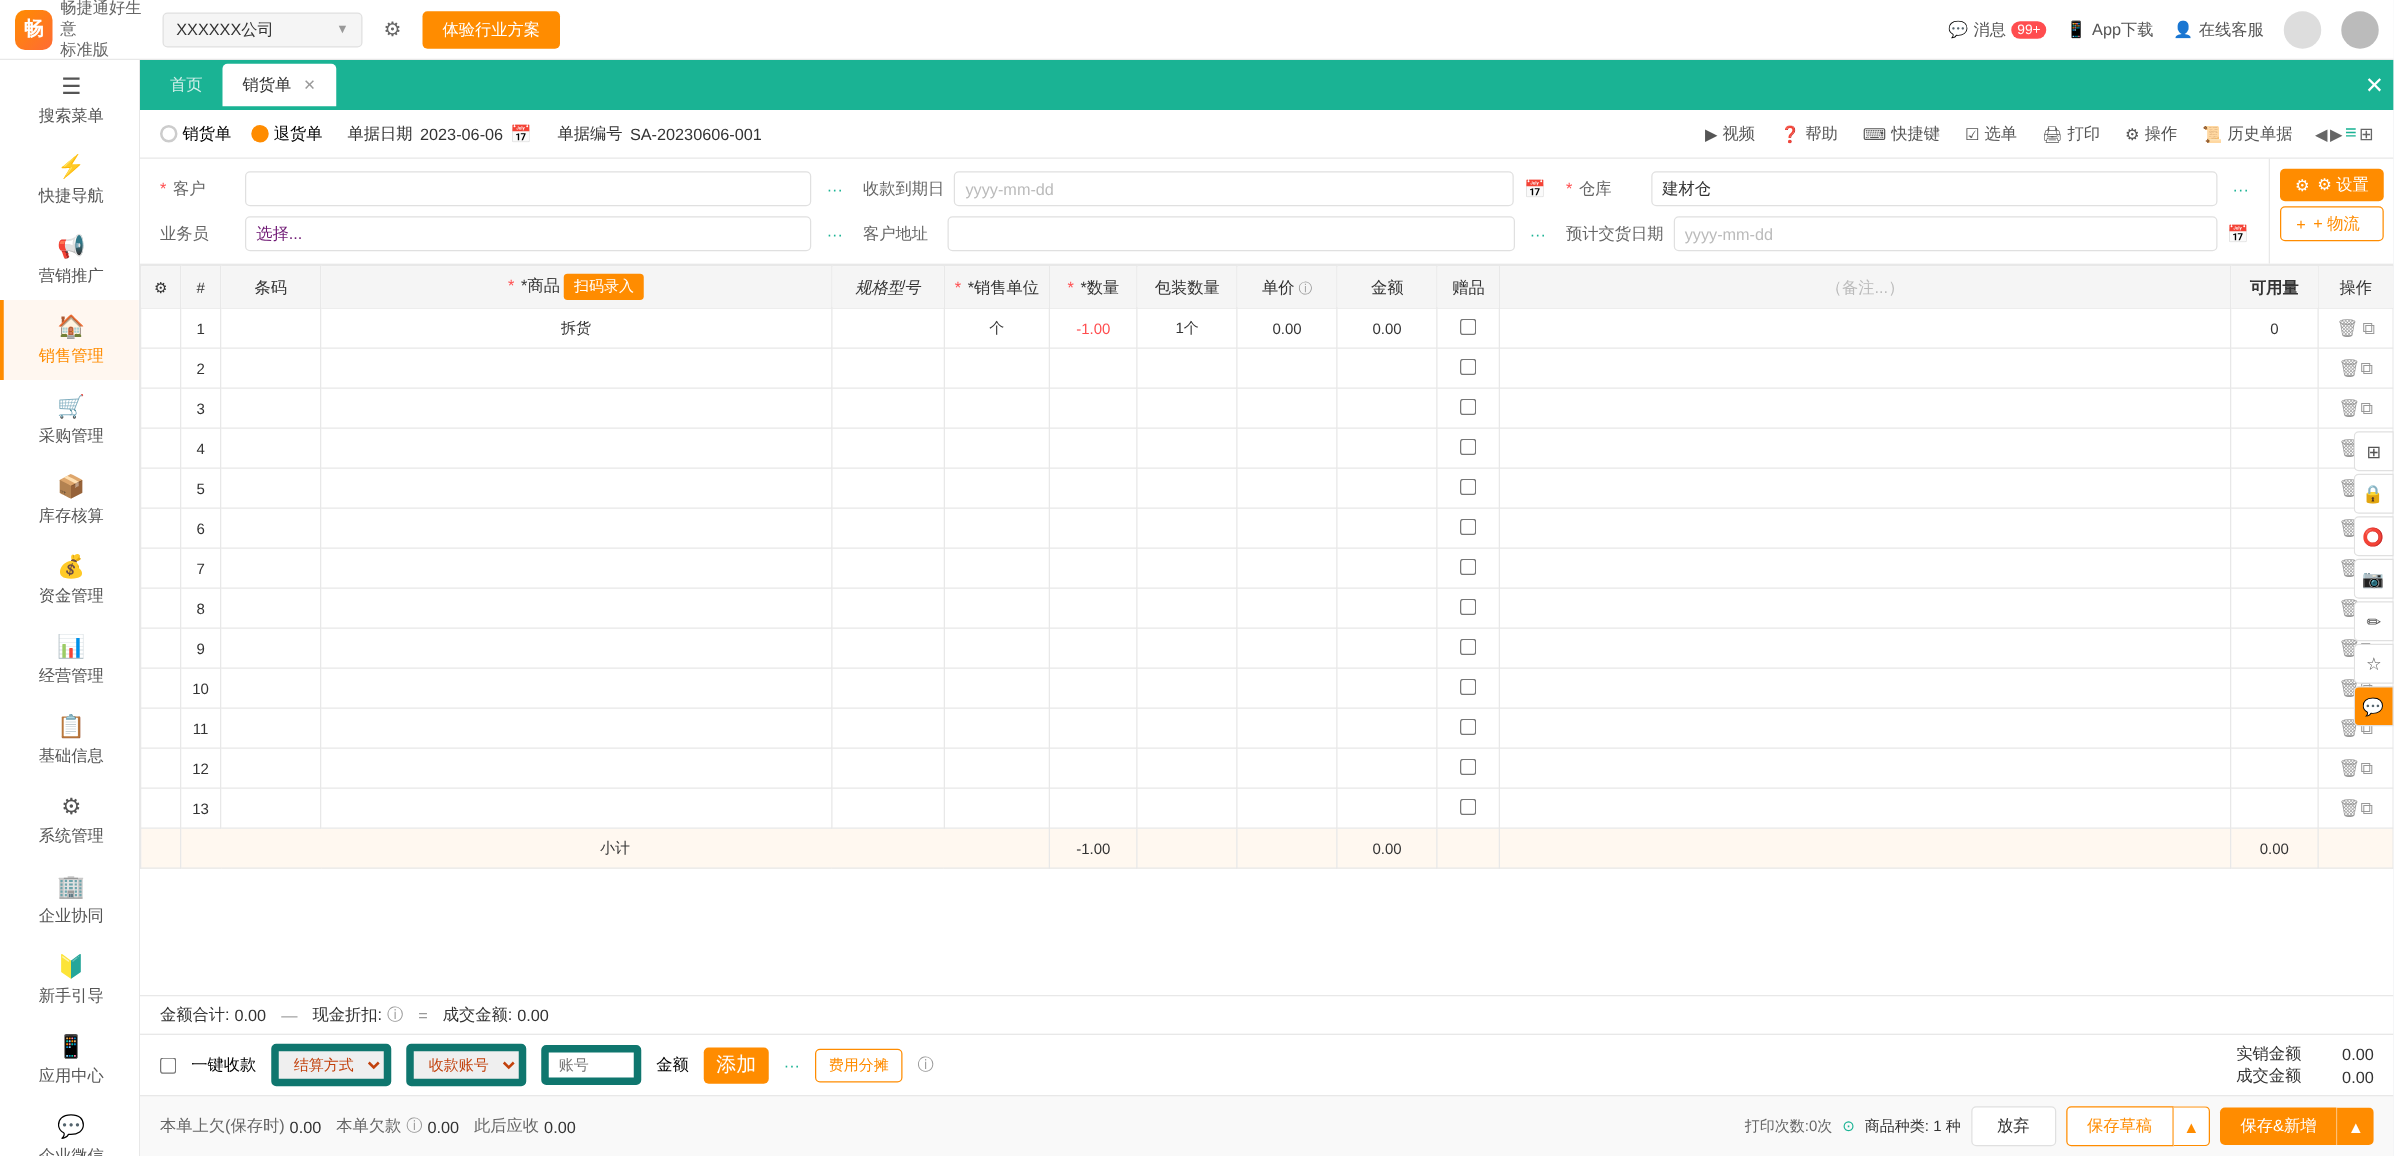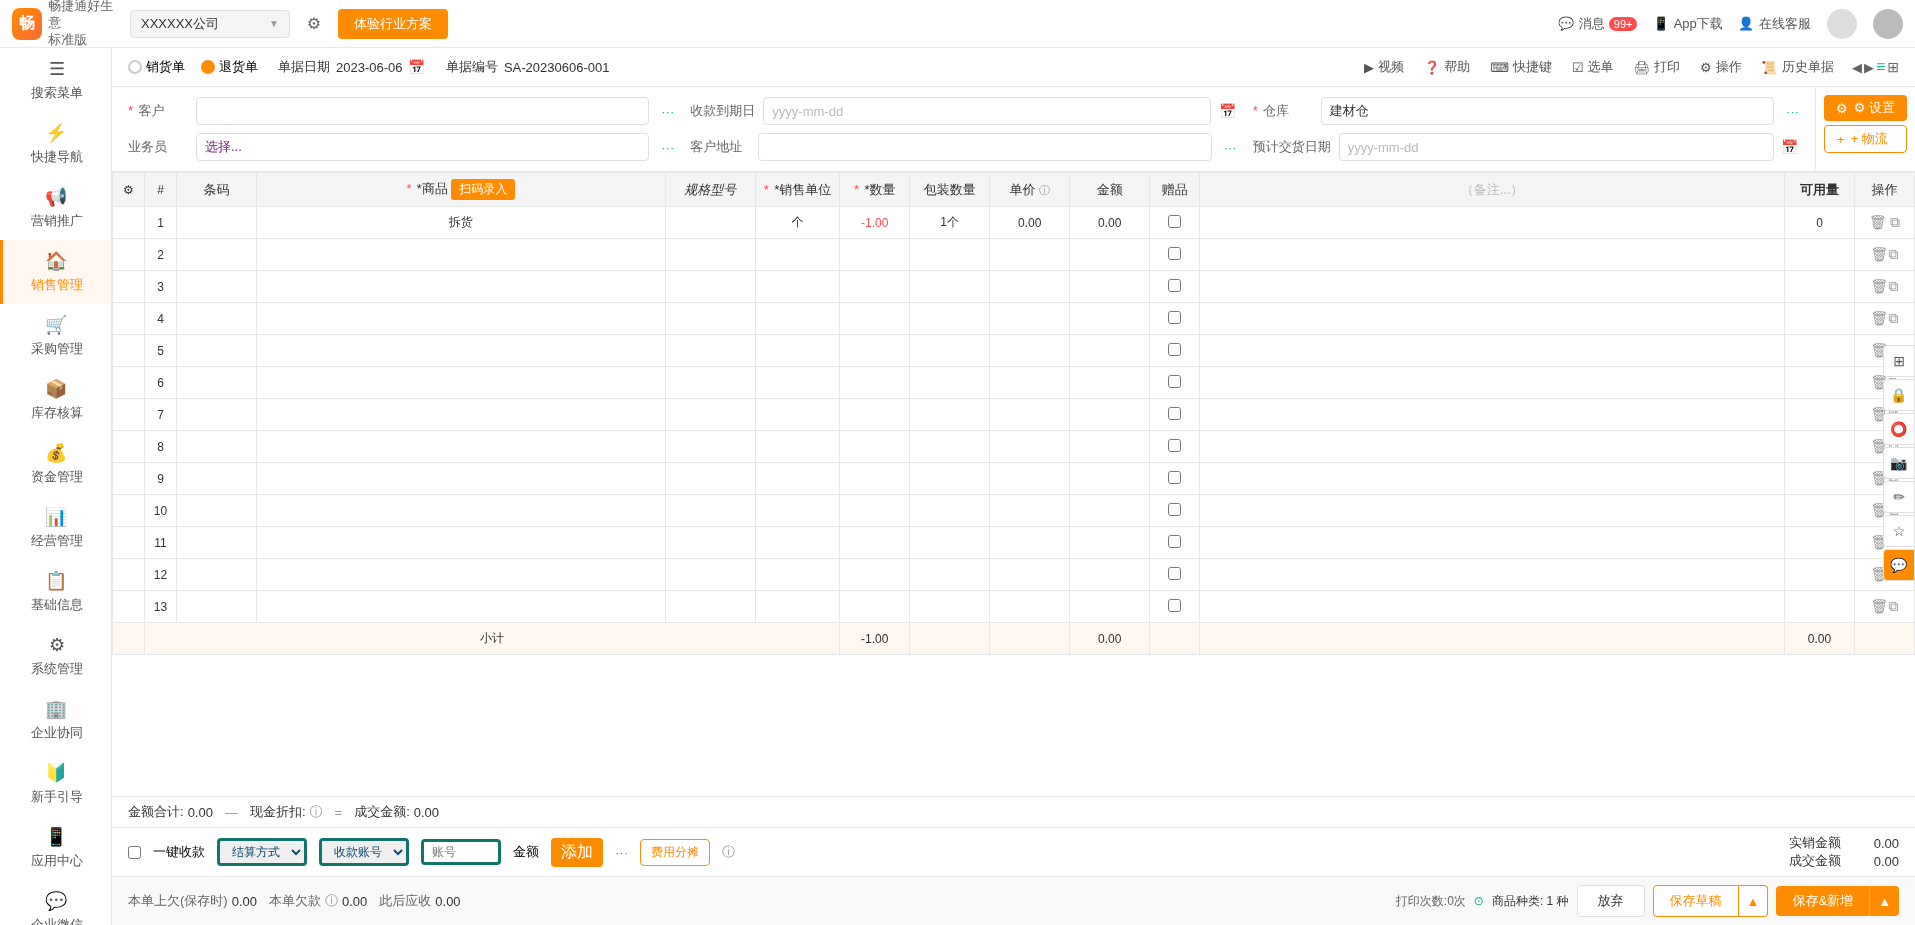--- a/index.html
+++ b/index.html
@@ -261,22 +261,22 @@
 
     .payment-bar {
       background: white;
       border-top: 1px solid #e8e8e8;
       padding: 6px 16px;
       display: flex; align-items: center; gap: 12px;
       flex-shrink: 0;
     }
     .payment-checkbox { cursor: pointer; }
     .payment-select {
-      border: 3px solid #0f766e; border-radius: 4px;
-      padding: 3px 8px; font-size: 12px; color: #0c4a6e;
+      border: 6px solid #0f766e; border-radius: 4px;
+      padding: 3px 8px; font-size: 12px; color: #c2410c;
     }
     .add-btn {
       background: #ff8c00; color: white; border: none;
       padding: 4px 10px; border-radius: 4px; cursor: pointer; font-size: 16px;
     }
     .fee-btn {
       border: 1px solid #ff8c00; color: #ff8c00; background: white;
       padding: 4px 10px; border-radius: 4px; cursor: pointer; font-size: 12px;
     }
     .right-summary {
@@ -457,20 +457,30 @@
     </div>
     <div class="sidebar-item">
       <span class="sidebar-icon">💬</span>
       <span>企业微信</span>
     </div>
 
   </div>
 
   <div class="content-area">
 
+    <div class="tab-bar">
+      <div class="tab-item">
+        <span>首页</span>
+      </div>
+      <div class="tab-item active">
+        <span>销货单</span>
+        <span class="tab-close">✕</span>
+      </div>
+      <div class="tab-bar-close">✕</div>
+    </div>
 
     <div style="flex:1; overflow:auto; display:flex; flex-direction:column;">
 
       <div class="form-container">
         <div class="form-header">
           <div class="radio-group">
             <label class="radio-item">
               <div class="radio-circle"></div>
               <span>销货单</span>
             </label>

